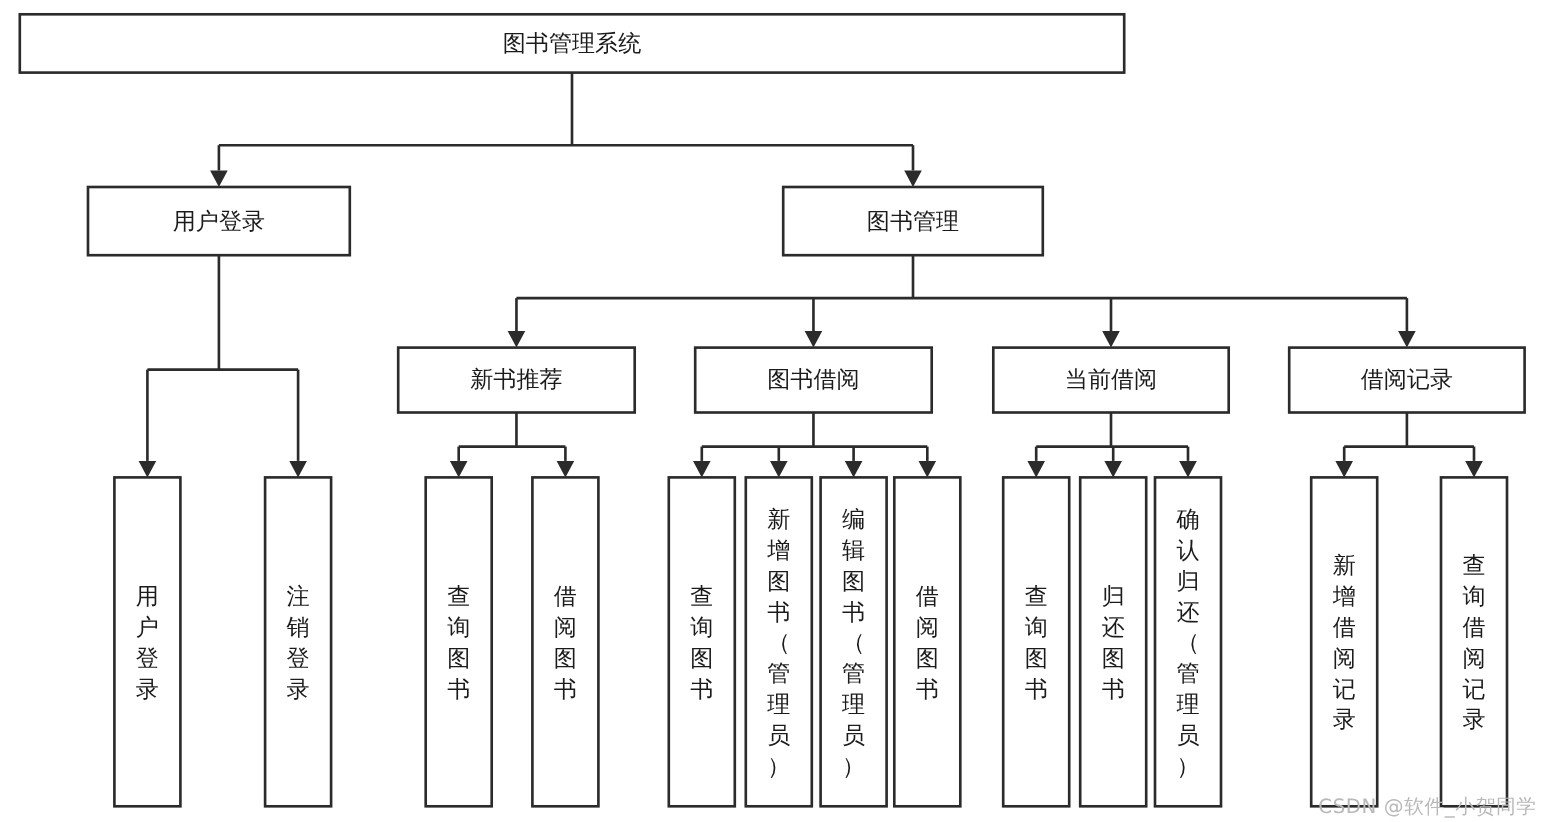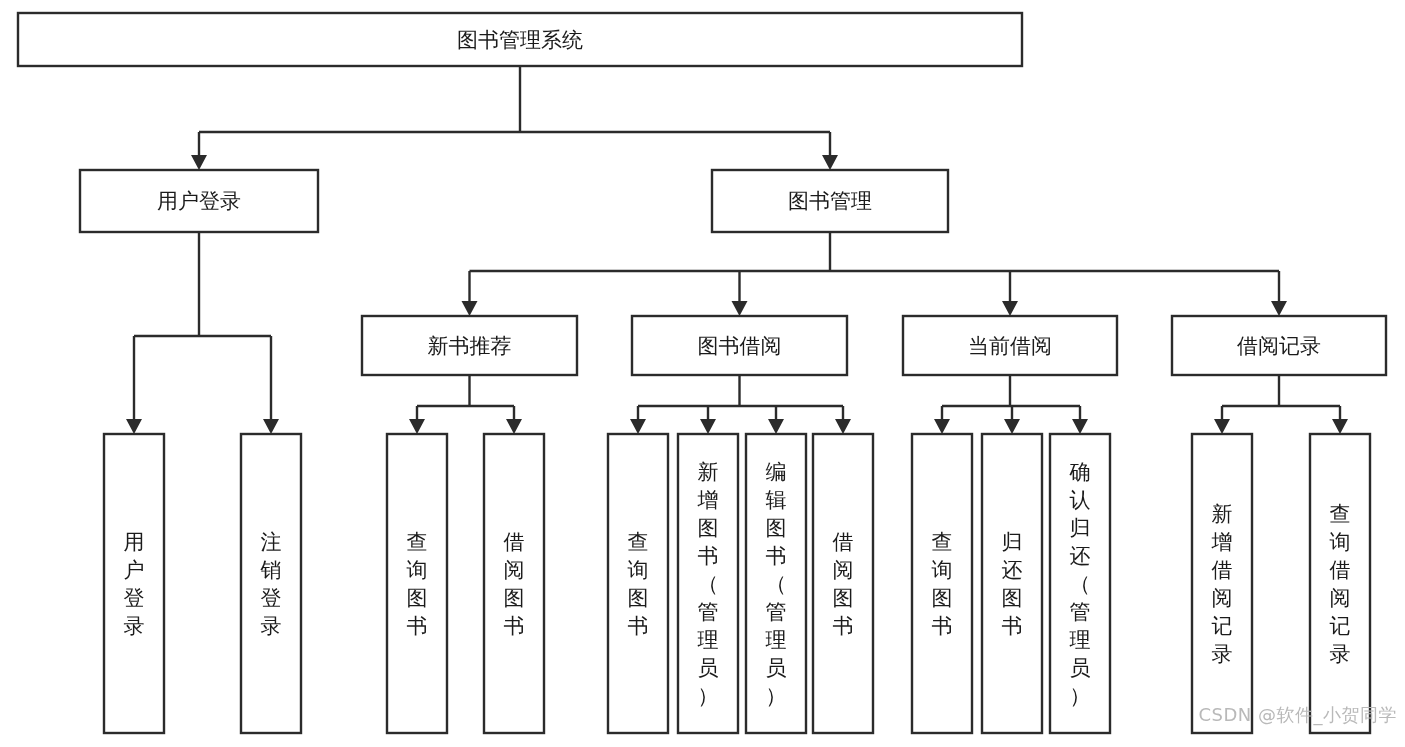--- a/index.html
+++ b/index.html
@@ -51,21 +51,21 @@
     fill: none;
     stroke-linecap: butt;
   }
   .arrow-head {
     fill: #2b2b2b;
     stroke: none;
   }
   .watermark {
     position: absolute;
     right: 8px;
-    bottom: 20px;
+    bottom: 2px;
     font-family: "DejaVu Sans", "Liberation Sans", sans-serif;
     font-size: 18px;
     color: #b9b9b9;
     white-space: nowrap;
     letter-spacing: 0.5px;
     margin-top: 40px;
   }
 </style>
 </head>
 <body>

